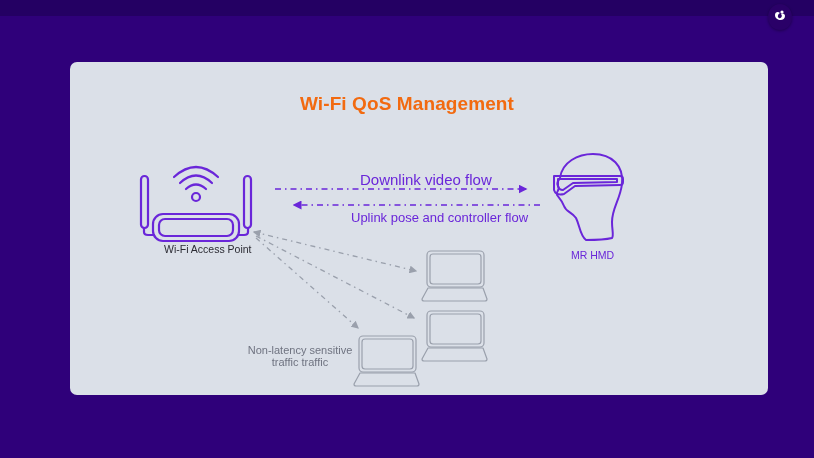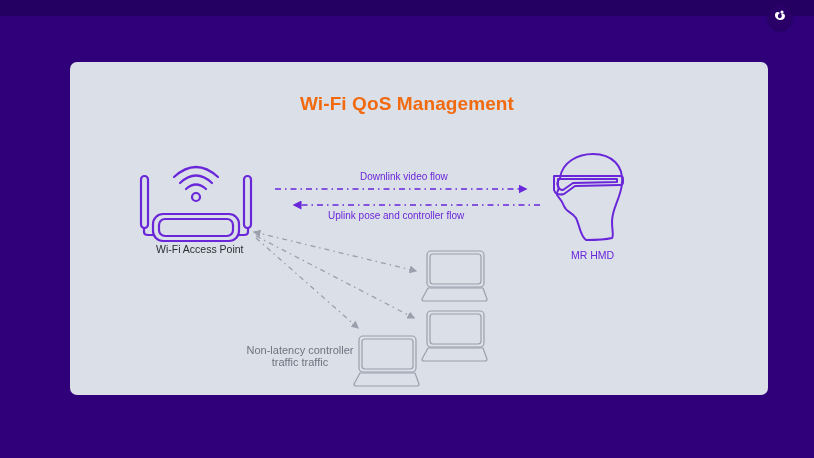--- a/index.html
+++ b/index.html
@@ -24,21 +24,21 @@
     position: absolute; left: 70px; top: 62px; width: 698px; height: 333px;
     background: #dbe0e8; border-radius: 7px;
   }
   .title {
     position: absolute; left: 0; width: 674px; top: 31px;
     text-align: center; color: #f26a10; font-size: 19px; font-weight: bold;
     letter-spacing: 0.1px;
   }
   .lbl { position: absolute; white-space: nowrap; font-size: 11px; }
   .purple { color: #6a26d9; }
-  .dark { color: #2b2b33; }
+  .dark { color: #2b2b33; margin-left: 8px; }
   .gray { color: #6f7380; text-align: center; line-height: 12px; }
   svg.diagram { position: absolute; left: 0; top: 0; }
 </style>
 </head>
 <body>
 
 <div class="topbar"></div>
 <div class="logo-btn">
   <svg width="16" height="16" viewBox="0 0 16 16">
     <path d="M3 6 C3 12 13 13 13 7 C13 5 11 4 9 5 C11 7 9 10 7 9 C5 8 6 5 8 4 C6 2 3 3 3 6 Z" fill="#ffffff"></path>
@@ -103,20 +103,20 @@
       </g>
       <g>
         <rect x="359" y="336" width="57" height="36" rx="4"></rect>
         <rect x="362" y="339" width="51" height="30" rx="3"></rect>
         <path d="M360 373 L415 373 L419 384 Q419 386 417 386 L356 386 Q354 386 354 384 Z"></path>
       </g>
     </g>
   </svg>
 
   <div class="lbl dark" style="left:86px; top:181px; font-size:10.5px;">Wi-Fi Access Point</div>
-  <div class="lbl purple" style="left:290px; top:109px; font-size:10px;">Downlink video flow</div>
-  <div class="lbl purple" style="left:258px; top:148px; font-size:10px;">Uplink pose and controller flow</div>
+  <div class="lbl purple" style="left:290px; top:109px; font-size:15px;">Downlink video flow</div>
+  <div class="lbl purple" style="left:281px; top:148px; font-size:13px;">Uplink pose and controller flow</div>
   <div class="lbl purple" style="left:501px; top:187px; font-size:10.5px;text-align:center;">MR HMD</div>
   <div class="lbl gray" style="left:170px; top:282px; width:120px; font-size:11px;">
-    <div>Non-latency controller</div>
+    <div>Non-latency sensitive</div>
     <div>traffic traffic</div>
   </div>
 </div>
 
 </body></html>

